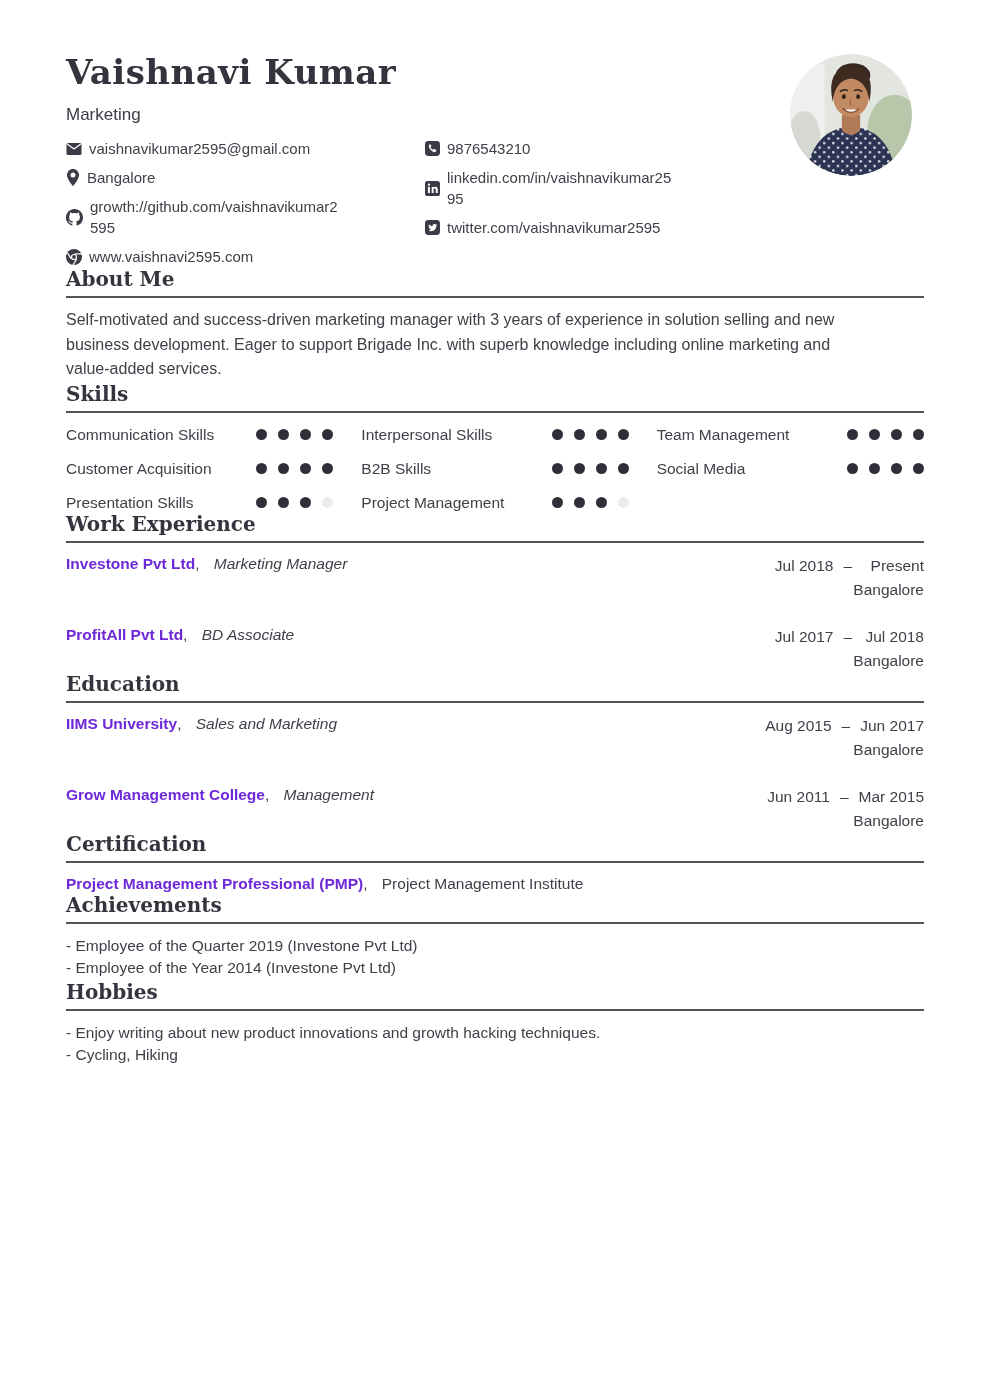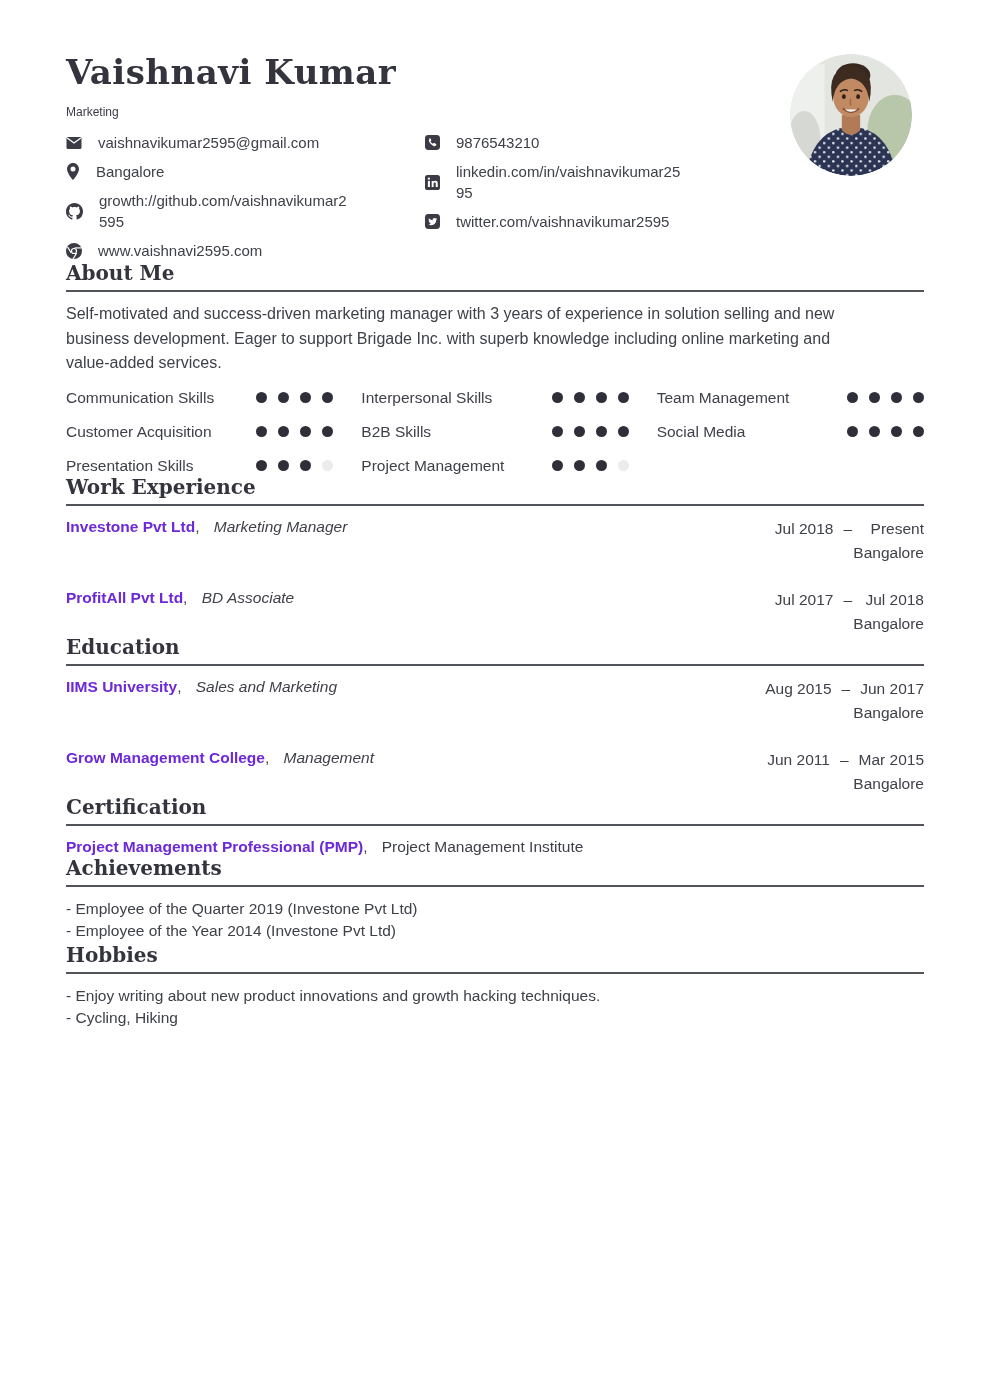--- a/index.html
+++ b/index.html
@@ -14,26 +14,26 @@
 
   
   .name {
     font-family: "DejaVu Serif", serif;
     font-weight: 700;
     font-size: 34px;
     line-height: 40px;
     color: #33343d;
     letter-spacing: 0.5px;
   }
-  .job-title { margin-top: 13px; font-size: 12px; color: #3a3b45; }
+  .job-title { margin-top: 13px; font-size: 17px; color: #3a3b45; }
   .contact-grid { display: flex; margin-top: 13px; }
   .contact-col { display: flex; flex-direction: column; gap: 8px; }
   .contact-col.left  { width: 359px; }
   .contact-col.right { width: 320px; }
-  .contact-item { display: flex; align-items: center; gap: 16px; font-size: 15px; line-height: 21px; }
+  .contact-item { display: flex; align-items: center; gap: 7px; font-size: 15px; line-height: 21px; }
   .contact-item svg { flex: 0 0 auto; display: block; }
   .contact-col.left  .contact-text { max-width: 248px; word-break: break-all; }
   .contact-col.right .contact-text { max-width: 232px; word-break: break-all; }
 
   .avatar {
     position: absolute; top: 54px; right: 78px;
     width: 122px; height: 122px; border-radius: 50%; overflow: hidden;
   }
 
   
@@ -189,20 +189,21 @@
       </svg>
     </div>
   </div>
 
   <div class="section">
     <h2 class="sec-heading">About Me</h2>
     <p class="about-text">Self-motivated and success-driven marketing manager with 3 years of experience in solution selling and new business development. Eager to support Brigade Inc. with superb knowledge including online marketing and value-added services.</p>
   </div>
 
   <div class="section">
+    <h2 class="sec-heading">Skills</h2>
     <div class="skills-grid">
       <div class="skill">
         <span class="skill-label">Communication Skills</span>
         <span class="skill-dots">
             <span class="dot filled"></span>
             <span class="dot filled"></span>
             <span class="dot filled"></span>
             <span class="dot filled"></span>
           </span>
       </div>

